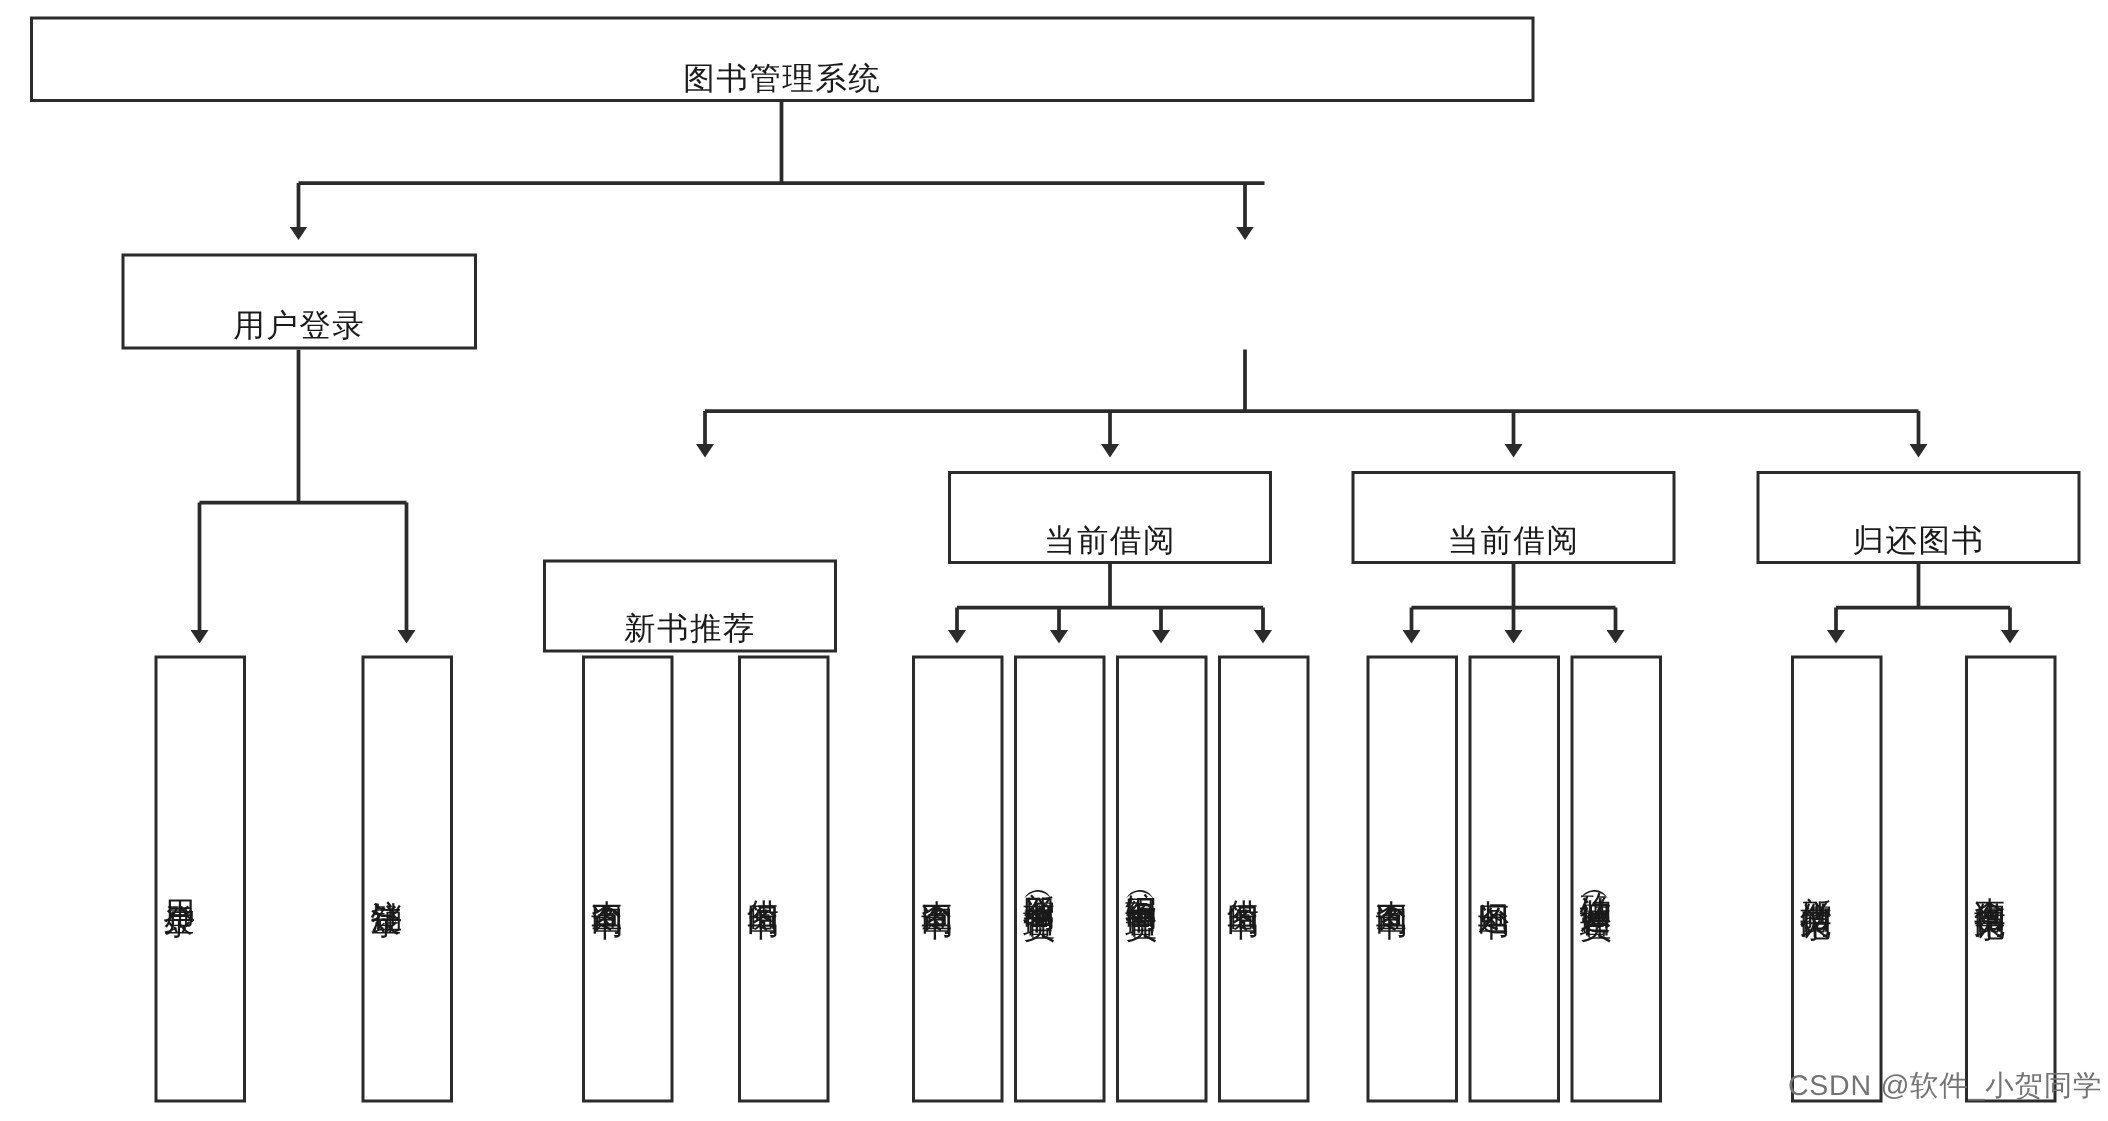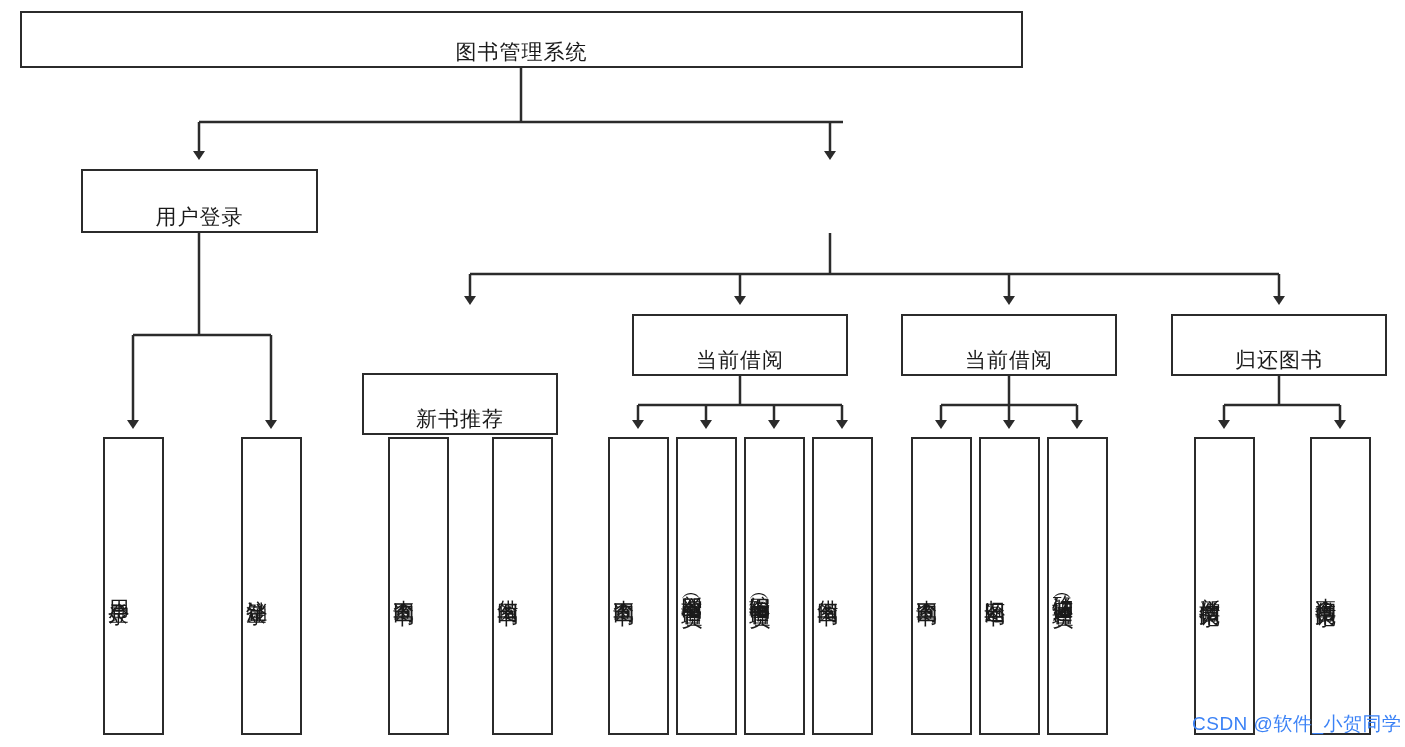--- a/index.html
+++ b/index.html
@@ -51,21 +51,21 @@
     padding-top: 2px;
   }
   .node .label {
     display: block;
   }
   .watermark {
     position: absolute;
     left: 1192px;
     top: 711px;
     font-size: 19px;
-    color: #3b82f6;
+    color: #737373;
     white-space: nowrap;
     letter-spacing: 0.5px;
   }
 </style>
 </head>
 <body>
 
 <div id="canvas">
 
   <svg class="edges" viewBox="0 0 1405 747">

